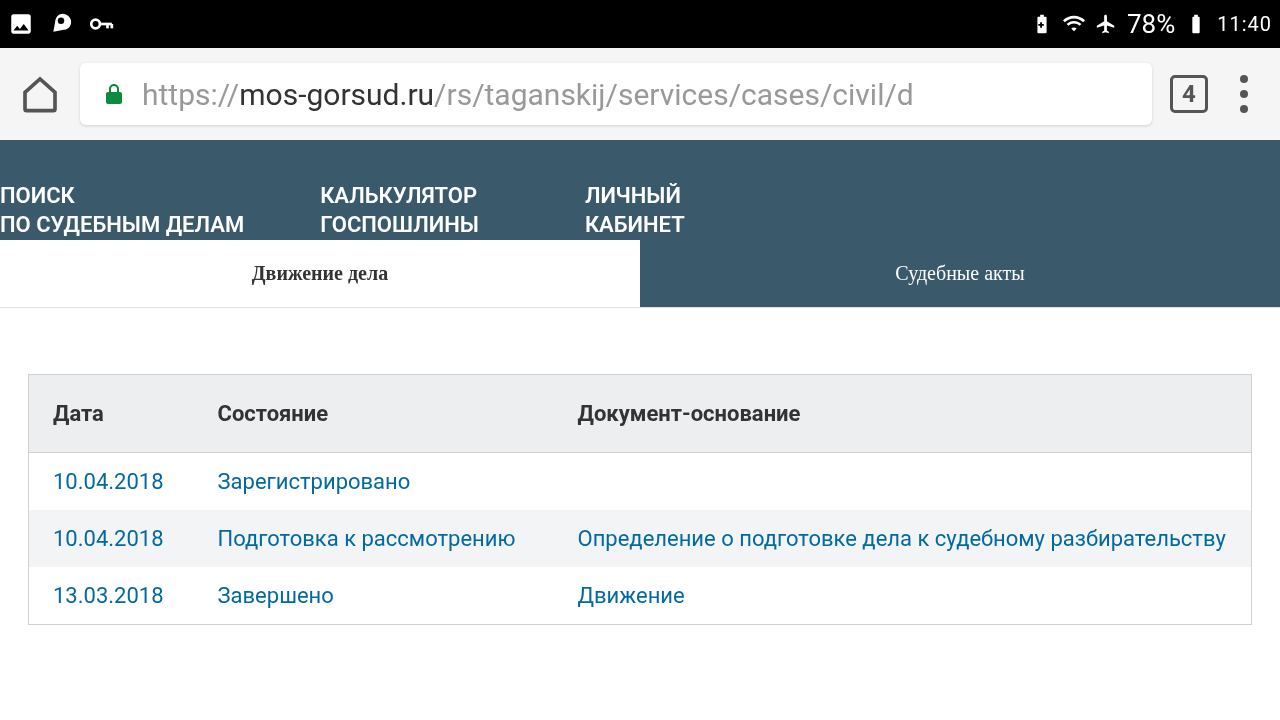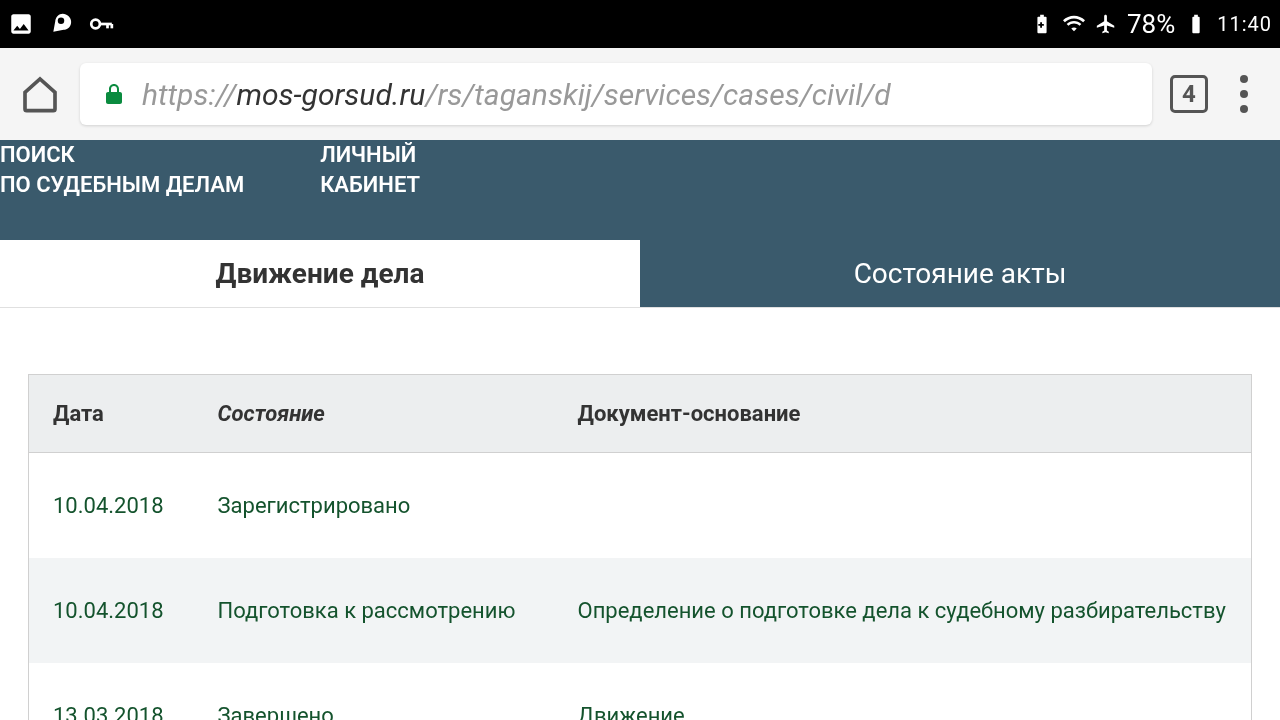--- a/index.html
+++ b/index.html
@@ -9,41 +9,41 @@
   .status-left { display: flex; gap: 14px; align-items: center; }
   .status-right { display: flex; gap: 10px; align-items: center; font-size: 24px; font-weight: 400; }
   .status-right .pct { font-size: 26px; }
   .status-right .time { font-size: 20px; letter-spacing: 1px; }
   .sicon { width: 26px; height: 26px; fill: #fff; }
   .sicon-sm { width: 22px; height: 22px; fill: #fff; }
   
   .browser-bar { background: #f5f5f5; height: 92px; display: flex; align-items: center; padding: 0 18px; gap: 18px; }
   .home-btn { width: 44px; height: 44px; display: flex; align-items: center; justify-content: center; }
   .url-bar { flex: 1; background: #fff; height: 62px; border-radius: 6px; display: flex; align-items: center; padding: 0 22px; gap: 16px; box-shadow: 0 1px 3px rgba(0,0,0,0.15); overflow: hidden; }
-  .url-text { font-size: 30px; color: #999; white-space: nowrap; font-style: italic; }
+  .url-text { font-size: 30px; color: #999; white-space: nowrap; }
   .url-scheme { color: #999; }
   .url-host { color: #333; }
   .tabs-btn { width: 38px; height: 38px; border: 3px solid #555; border-radius: 5px; display: flex; align-items: center; justify-content: center; font-size: 24px; font-weight: bold; color: #555; }
   .menu-btn { width: 36px; display: flex; flex-direction: column; gap: 7px; align-items: center; }
   .menu-dot { width: 8px; height: 8px; background: #555; border-radius: 50%; }
   
-  .site-nav { background: #3a5a6c; height: 100px; display: flex; align-items: flex-start; }
+  .site-nav { background: #3a5a6c; height: 100px; display: flex; align-items: flex-end; }
   .nav-item { color: #fff; font-size: 22px; font-weight: 600; padding: 0 26px; line-height: 1.35; flex-shrink: 0; }
   
   .tabs-row { display: flex; height: 68px; border-bottom: 1px solid #e0e0e0; }
-  .tab { flex: 1; display: flex; align-items: center; justify-content: center; font-size: 28px; background: #3a5a6c; color: #fff; }
+  .tab { flex: 1; display: flex; align-items: center; justify-content: center; font-size: 20px; background: #3a5a6c; color: #fff; font-family: Liberation Serif, serif; }
   .tab.active { background: #fff; color: #333; font-weight: 700; }
   
   .content { padding: 66px 28px 0 28px; }
   .case-table { width: 100%; border-collapse: collapse; border: 1px solid #d0d0d0; }
   .case-table th { background: #eceeef; text-align: left; padding: 26px 24px; font-size: 22px; font-weight: 700; color: #333; border-bottom: 1px solid #d0d0d0; }
-  .case-table td { padding: 40px 24px; font-size: 22px; color: #14532d; }
+  .case-table td { padding: 16px 24px; font-size: 22px; color: #0369a1; }
   .case-table tbody tr:nth-child(even) { background: #f2f4f5; }
   .col-date { width: 165px; }
-  .col-state { width: 360px; font-style: italic; }
+  .col-state { width: 360px; }
 </style>
 </head>
 <body>
 
 <div class="status-bar">
   <div class="status-left">
     <svg class="sicon" viewBox="0 0 24 24">
         <path d="M21 19V5c0-1.1-.9-2-2-2H5c-1.1 0-2 .9-2 2v14c0 1.1.9 2 2 2h14c1.1 0 2-.9 2-2zM8.5 13.5l2.5 3 3.5-4.5 4.5 6H5l3.5-4.5z"></path>
       </svg>
     <svg class="sicon" viewBox="0 0 24 24">
@@ -94,26 +94,27 @@
   </div>
   <div class="menu-btn">
     <div class="menu-dot"></div>
     <div class="menu-dot"></div>
     <div class="menu-dot"></div>
   </div>
 </div>
 
 <div class="site-nav">
   <div class="nav-item" style="padding-left:0; padding-right:50px;">ПОИСК<br>ПО СУДЕБНЫМ ДЕЛАМ</div>
+  <div class="nav-item" style="padding-right:80px;">КАЛЬКУЛЯТОР<br>ГОСПОШЛИНЫ</div>
   <div class="nav-item" style="padding-right:0;">ЛИЧНЫЙ<br>КАБИНЕТ</div>
 </div>
 
 <div class="tabs-row">
   <div class="tab active">Движение дела</div>
-  <div class="tab">Состояние акты</div>
+  <div class="tab">Судебные акты</div>
 </div>
 
 <div class="content">
   <table class="case-table">
     <thead>
       <tr>
         <th class="col-date">Дата</th>
         <th class="col-state">Состояние</th>
         <th>Документ-основание</th>
       </tr>

